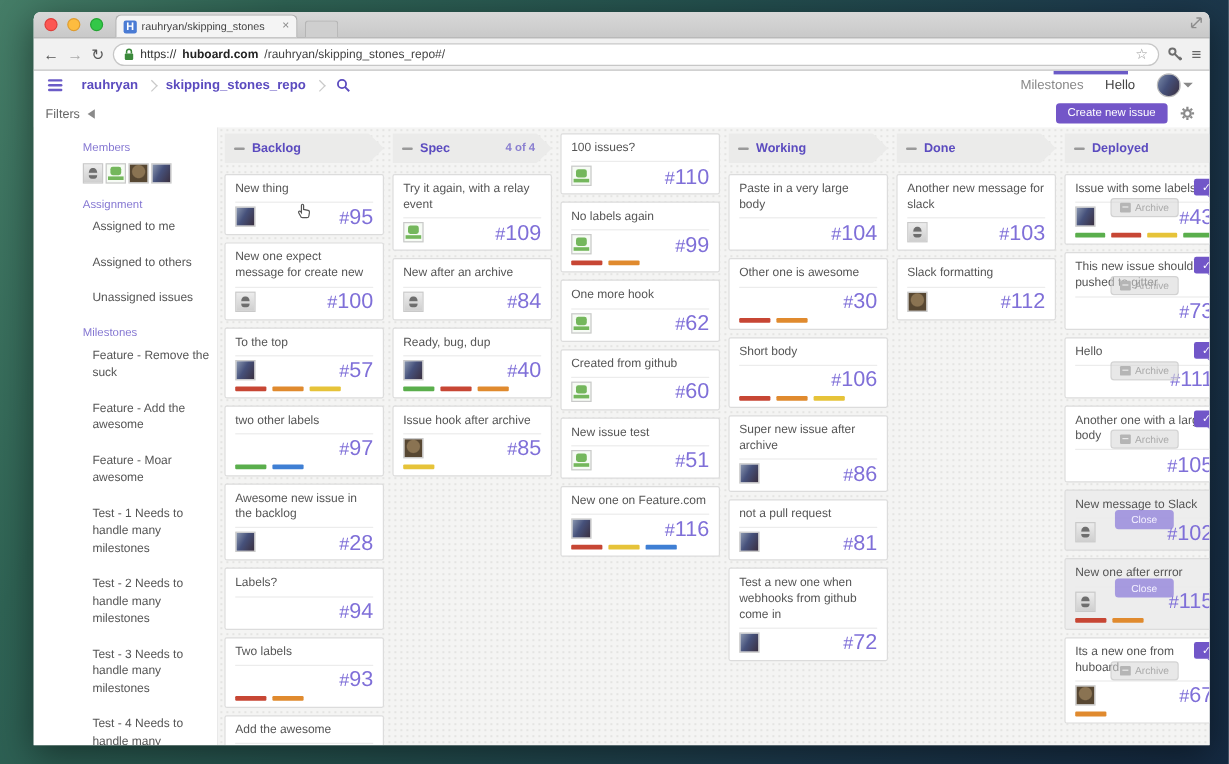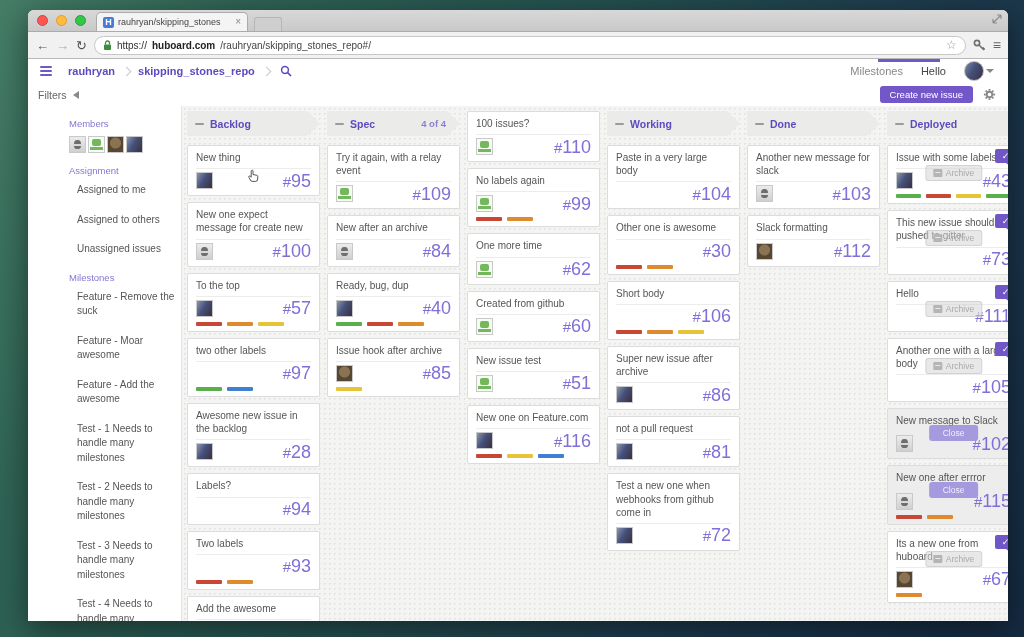--- a/index.html
+++ b/index.html
@@ -203,22 +203,22 @@
           </div>
         <div class="side-title">Assignment</div>
         <div class="side-group" id="assignment-list">
             <div class="side-item">Assigned to me</div>
             <div class="side-item">Assigned to others</div>
             <div class="side-item">Unassigned issues</div>
           </div>
         <div class="side-title">Milestones</div>
         <div class="side-group" id="milestone-list">
             <div class="side-item">Feature - Remove the suck</div>
+            <div class="side-item">Feature - Add the awesome</div>
             <div class="side-item">Feature - Moar awesome</div>
-            <div class="side-item">Feature - Add the awesome</div>
             <div class="side-item">Test - 1 Needs to handle many milestones</div>
             <div class="side-item">Test - 2 Needs to handle many milestones</div>
             <div class="side-item">Test - 3 Needs to handle many milestones</div>
             <div class="side-item">Test - 4 Needs to handle many milestones</div>
           </div>
       </div>
       <div class="board" id="board">
           <div class="column">
             <div class="col-head">
               <span class="col-minus"></span>
@@ -362,21 +362,21 @@
               <div class="card-foot">
                 <span class="av av-octocat"></span>
                 <span class="card-num"><span class="hash">#</span>99</span>
               </div>
               <div class="card-labels">
                 <span class="lab-seg" style="background: rgb(199, 70, 52);"></span>
                 <span class="lab-seg" style="background: rgb(224, 138, 46);"></span>
               </div>
             </div>
             <div class="card">
-              <div class="card-title">One more time</div>
+              <div class="card-title">One more hook</div>
               <div class="card-div"></div>
               <div class="card-foot">
                 <span class="av av-octocat"></span>
                 <span class="card-num"><span class="hash">#</span>62</span>
               </div>
             </div>
             <div class="card">
               <div class="card-title">Created from github</div>
               <div class="card-div"></div>
               <div class="card-foot">

